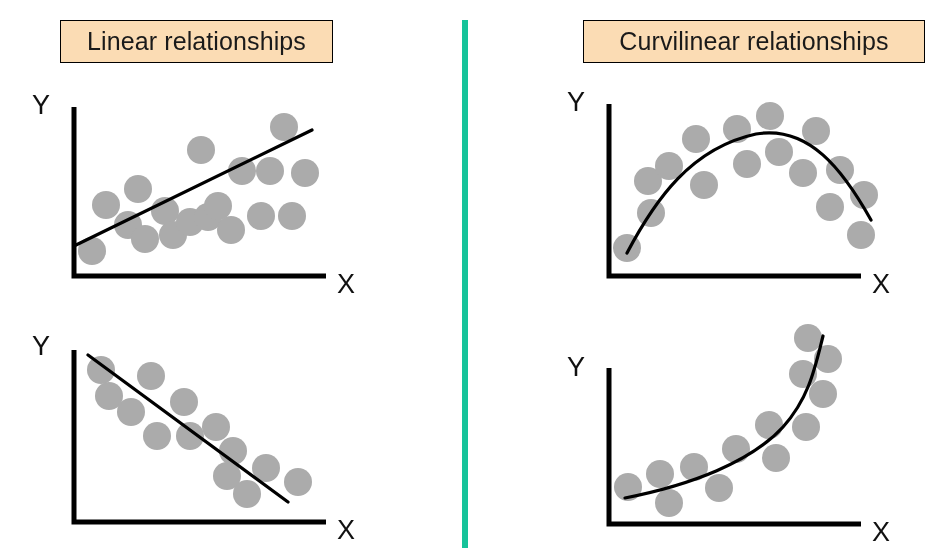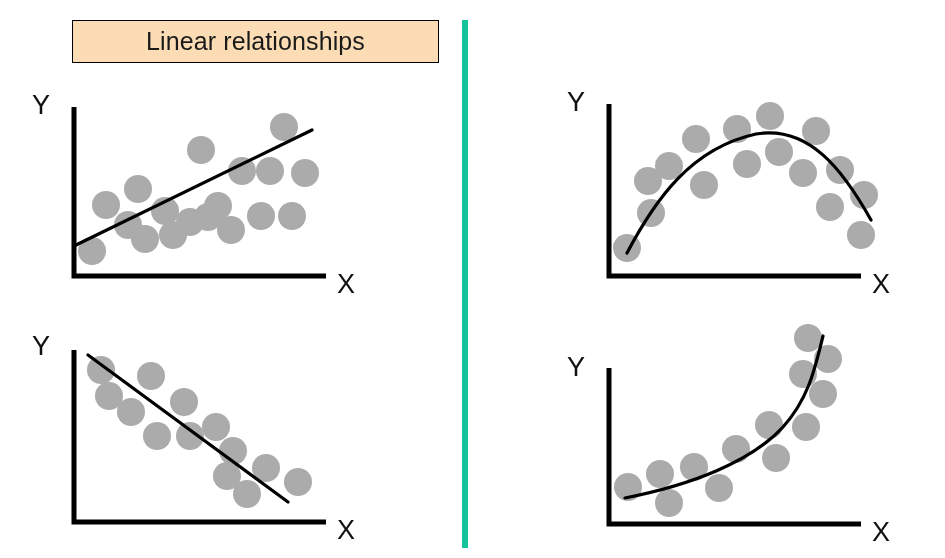--- a/index.html
+++ b/index.html
@@ -32,21 +32,21 @@
     display: flex;
     align-items: center;
     justify-content: center;
     color: #1a1a1a;
     font-size: 25px;
     font-family: "Liberation Sans", sans-serif;
     letter-spacing: 0.1px;
     line-height: 1;
     white-space: nowrap;
   }
-  #title-left  { left: 72px;  top: 20px; width: 367px; height: 43px; }
+  #title-left  { left: 60px;  top: 20px; width: 273px; height: 43px; }
   #title-right { left: 583px; top: 20px; width: 342px; height: 43px; }
 
   
   #divider {
     position: absolute;
     left: 462px;
     top: 20px;
     width: 6px;
     height: 528px;
     background: #16c39a;
@@ -70,20 +70,21 @@
   .dot       { fill: #ababab; }
   .axlabel   { fill: #111111; font-family: "Liberation Sans", sans-serif; font-size: 27px; }
 </style>
 </head>
 <body>
 
 <div id="stage">
 
   <div class="title-box" id="title-left">Linear relationships</div>
 
+  <div class="title-box" id="title-right">Curvilinear relationships</div>
 
   <div id="divider"></div>
 
   <div class="panel" id="panel-tl">
     <svg viewBox="0 0 360 235" xmlns="http://www.w3.org/2000/svg">
       <polyline class="axis" points="56,27 56,196 308,196"></polyline>
 
       <text class="axlabel" x="14" y="34">Y</text>
       <text class="axlabel" x="319" y="213">X</text>
 

